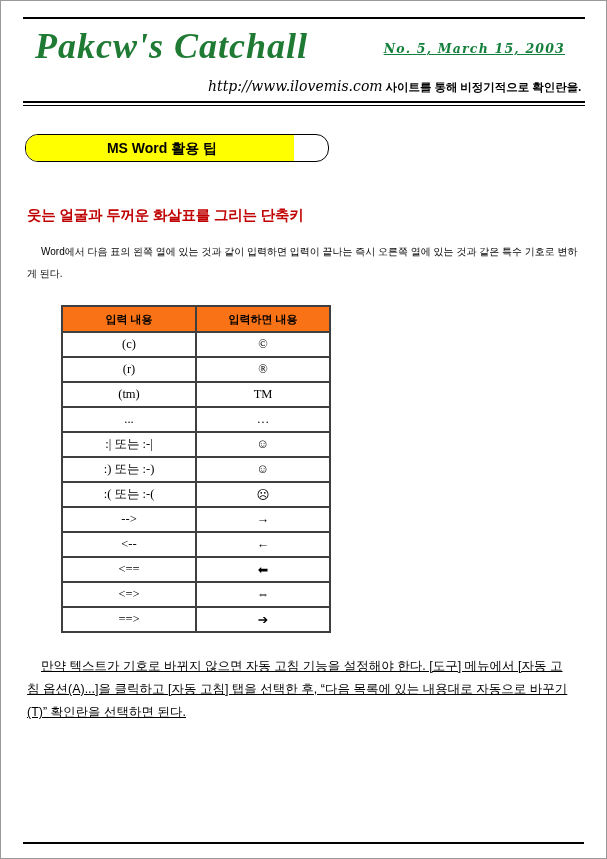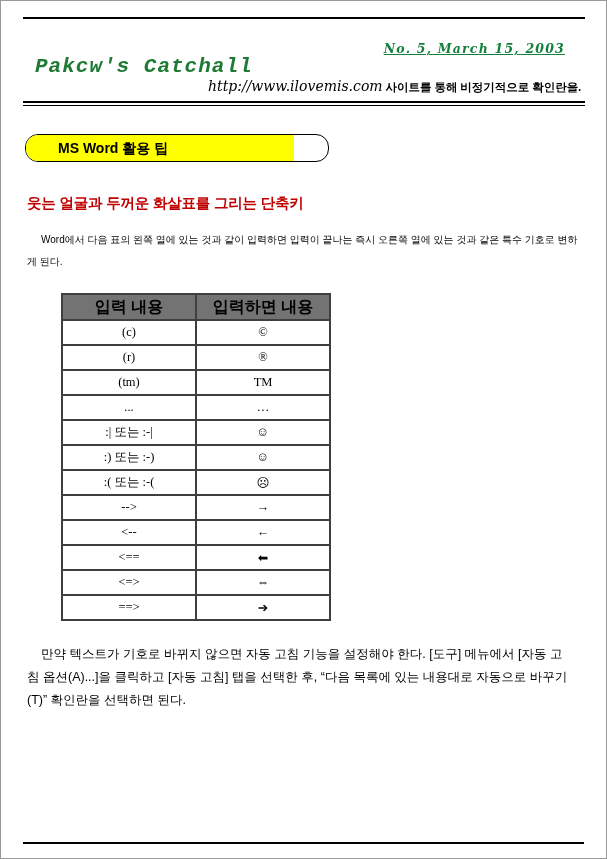--- a/index.html
+++ b/index.html
@@ -33,27 +33,26 @@
     margin: 0;
   }
   .masthead {
     position: relative;
     height: 58px;
   }
   .brand {
     position: absolute;
     left: 12px;
     top: 6px;
-    font-family: Liberation Mono, monospace;
+    font-family: Liberation Serif, serif;
     font-weight: bold;
     font-style: italic;
-    font-size: 21px;
+    font-size: 36px;
     letter-spacing: 1px;
     color: #1f7a34;
-    margin-top: 30px;
   }
   .issue {
     position: absolute;
     right: 20px;
     top: 22px;
     font-family: "DejaVu Serif", serif;
     font-weight: bold;
     font-style: italic;
     font-size: 12.5px;
     letter-spacing: 1.2px;
@@ -109,29 +108,29 @@
     height: 100%;
     background: #ffff00;
   }
   .pill-label {
     position: absolute;
     left: 0;
     top: 0;
     width: 272px;
     height: 22px;
     line-height: 26px;
+    text-align: center;
     font-family: "Liberation Sans", sans-serif;
     font-weight: bold;
     font-size: 14px;
     color: #000000;
-    margin-left: 32px;
   }
 
   .headline {
-    margin-top: 28px;
+    margin-top: 40px;
     padding-left: 4px;
     font-family: "Liberation Sans", sans-serif;
     font-weight: bold;
     font-size: 14.5px;
     color: #c00000;
     letter-spacing: -0.2px;
   }
 
   .para {
     margin-top: 16px;
@@ -159,24 +158,24 @@
     height: 21px;
     text-align: center;
     vertical-align: middle;
     border: 1.5px solid #3f3f3f;
     font-family: "Liberation Serif", serif;
     font-size: 12.5px;
     color: #000000;
     background: #ffffff;
   }
   table.tips th {
-    background: #737373;
-    font-family: "Liberation Sans", sans-serif;
-    font-weight: bold;
-    font-size: 16px;
+    background: #f97316;
+    font-family: "Liberation Sans", sans-serif;
+    font-weight: bold;
+    font-size: 11px;
     height: 22px;
   }
   td.sym {
     font-family: "DejaVu Sans", sans-serif;
     font-size: 14px;
   }
   td.sym-sm {
     font-family: "DejaVu Sans", sans-serif;
     font-size: 10px;
   }
@@ -191,20 +190,21 @@
 
   .para2 {
     margin-top: 22px;
     padding-left: 4px;
     padding-right: 10px;
     font-family: "Liberation Sans", sans-serif;
     font-size: 12.5px;
     line-height: 23px;
     color: #000000;
     text-indent: 14px;
+    text-decoration: underline;
   }
   .rule-bottom {
     position: absolute;
     left: 22px;
     right: 22px;
     bottom: 14px;
     border-top: 2px solid #000000;
     height: 0;
   }
 </style>

